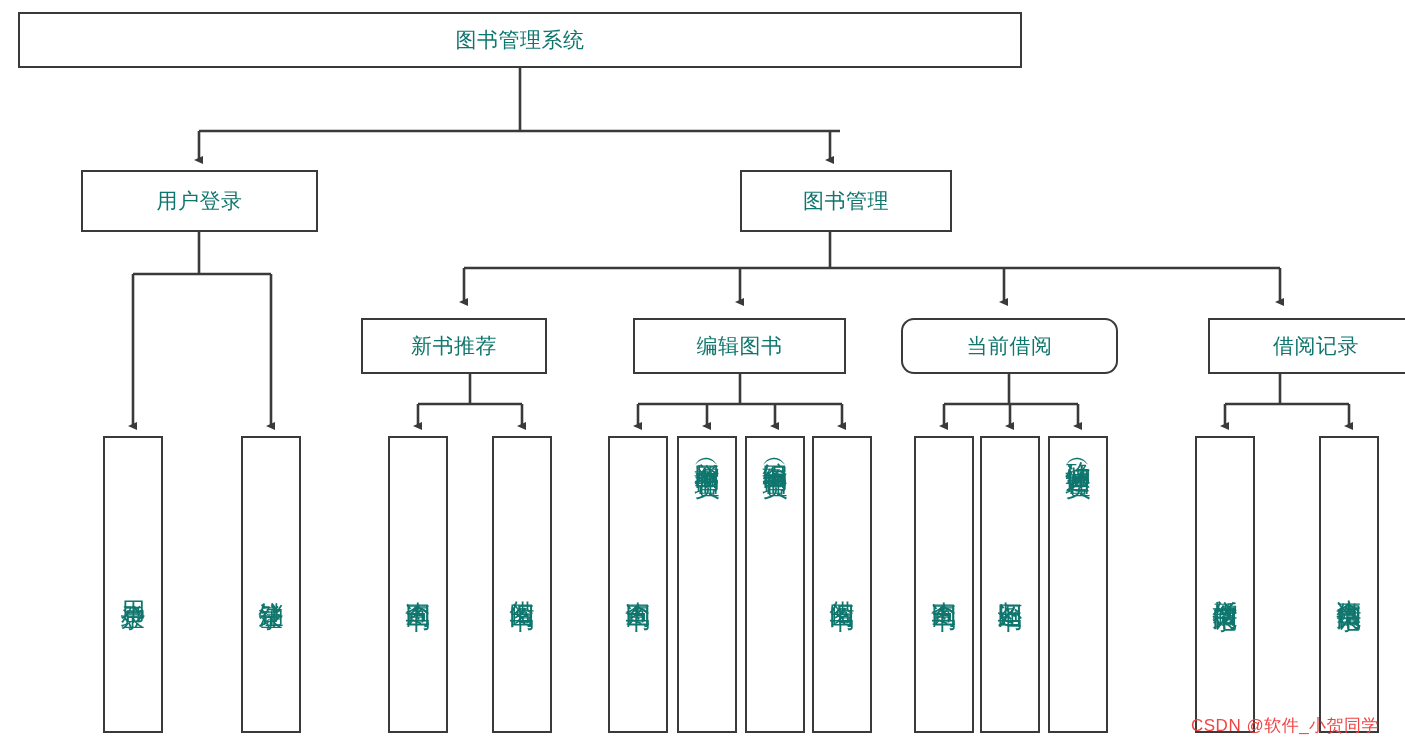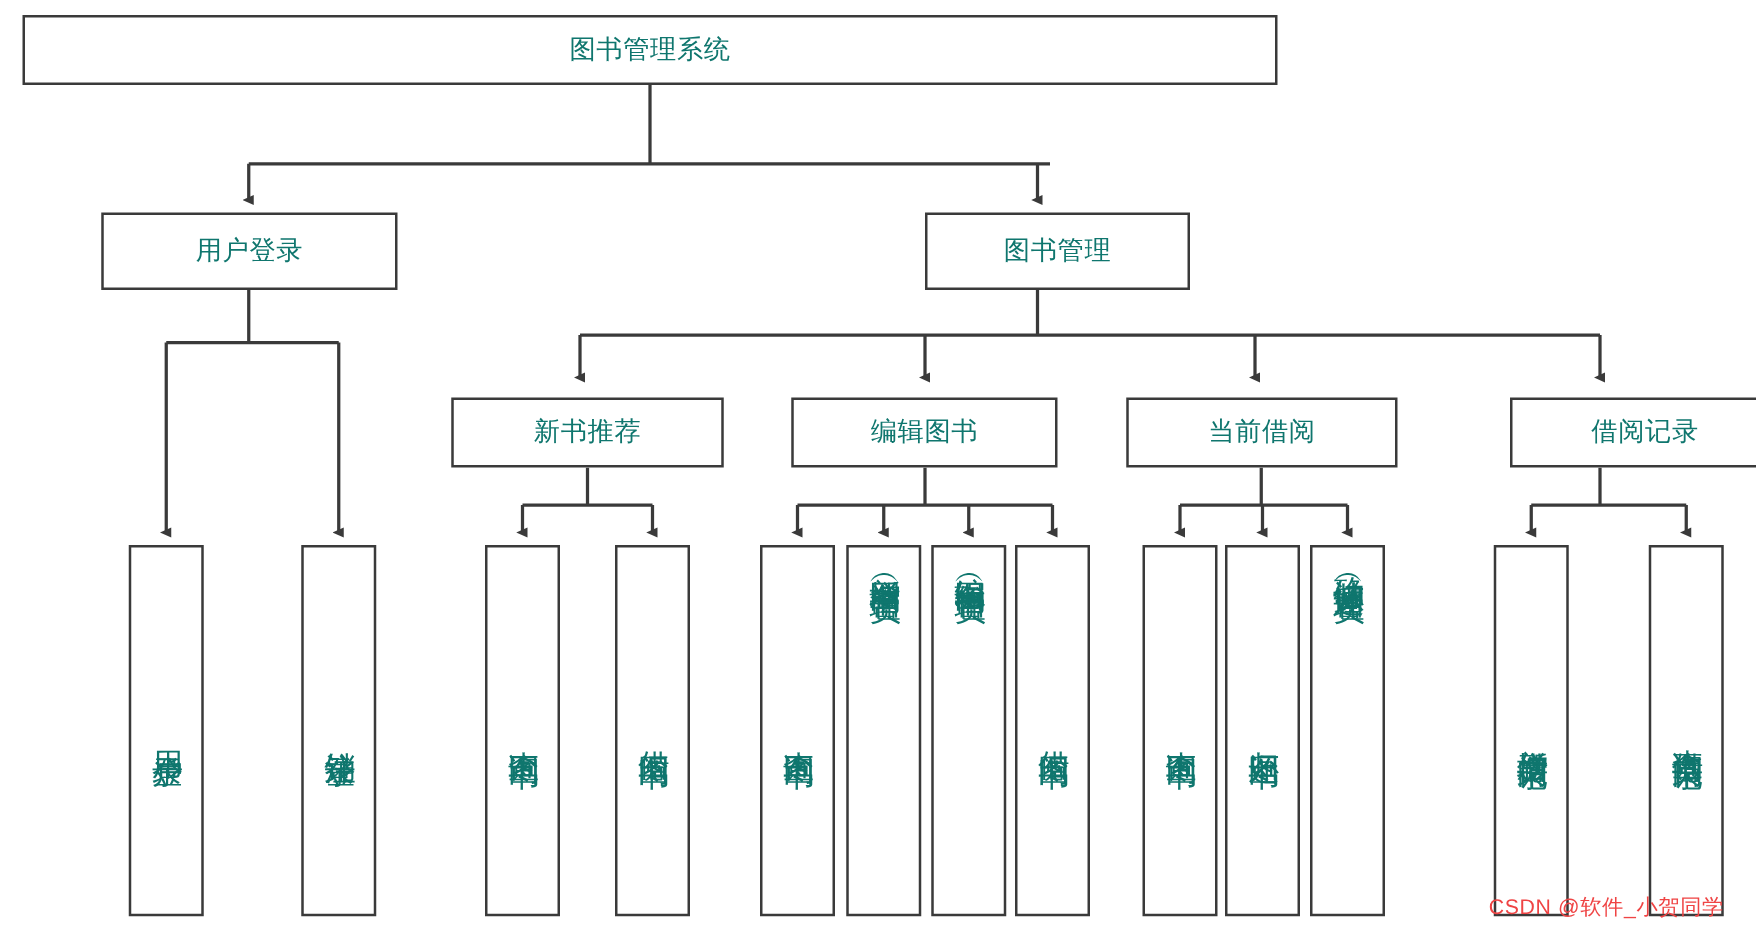--- a/index.html
+++ b/index.html
@@ -139,27 +139,27 @@
     <span class="label">图书管理系统</span>
   </div>
 
   <div class="node horiz" style="left:81px; top:170px; width:237px; height:62px;">
     <span class="label">用户登录</span>
   </div>
   <div class="node horiz" style="left:712px; top:170px; width:212px; height:62px;margin-left:28px;">
     <span class="label">图书管理</span>
   </div>
 
-  <div class="node horiz" style="left:361px; top:318px; width:218px; height:56px;">
+  <div class="node horiz" style="left:361px; top:318px; width:186px; height:56px;">
     <span class="label">新书推荐</span>
   </div>
   <div class="node horiz" style="left:633px; top:318px; width:213px; height:56px;">
     <span class="label">编辑图书</span>
   </div>
-  <div class="node horiz" style="left:901px; top:318px; width:217px; height:56px;">
+  <div class="node horiz" style="left:901px; top:318px; width:217px; height:56px;border-radius:13px;">
     <span class="label">当前借阅</span>
   </div>
   <div class="node horiz" style="left:1172px; top:318px; width:216px; height:56px;margin-left:36px;">
     <span class="label">借阅记录</span>
   </div>
 
   <div class="node vert center-v" style="left:103px; top:436px; width:60px; height:297px;">
     <span class="label">用户登录</span>
   </div>
   <div class="node vert center-v" style="left:241px; top:436px; width:60px; height:297px;">

